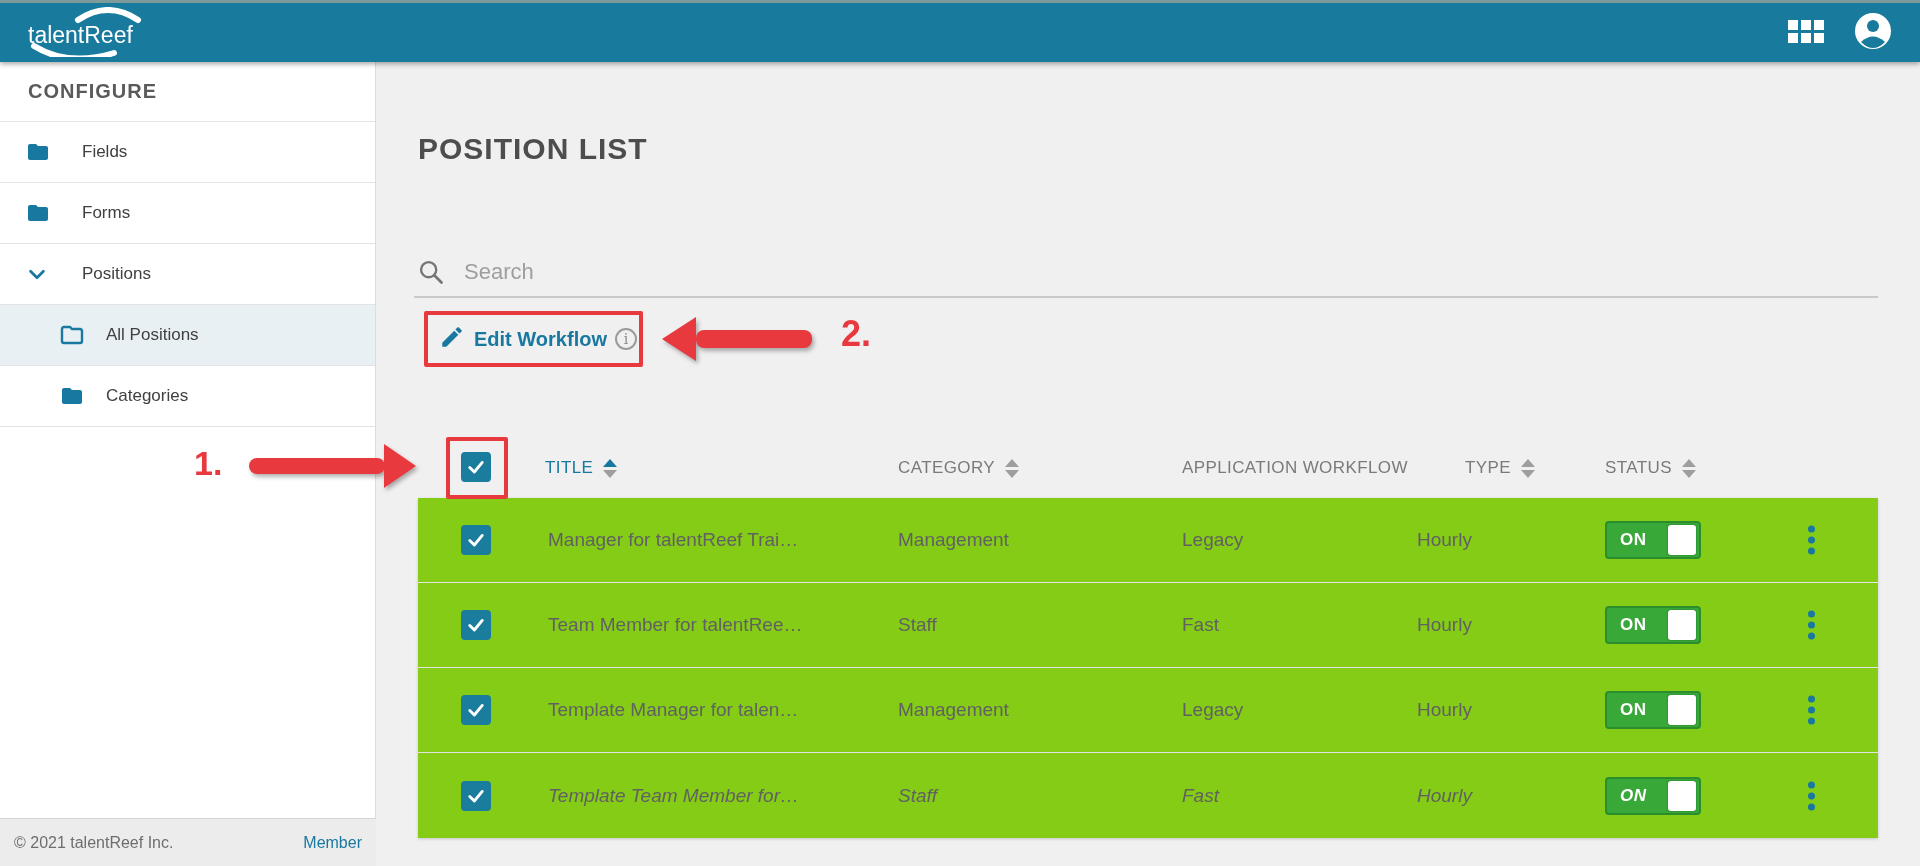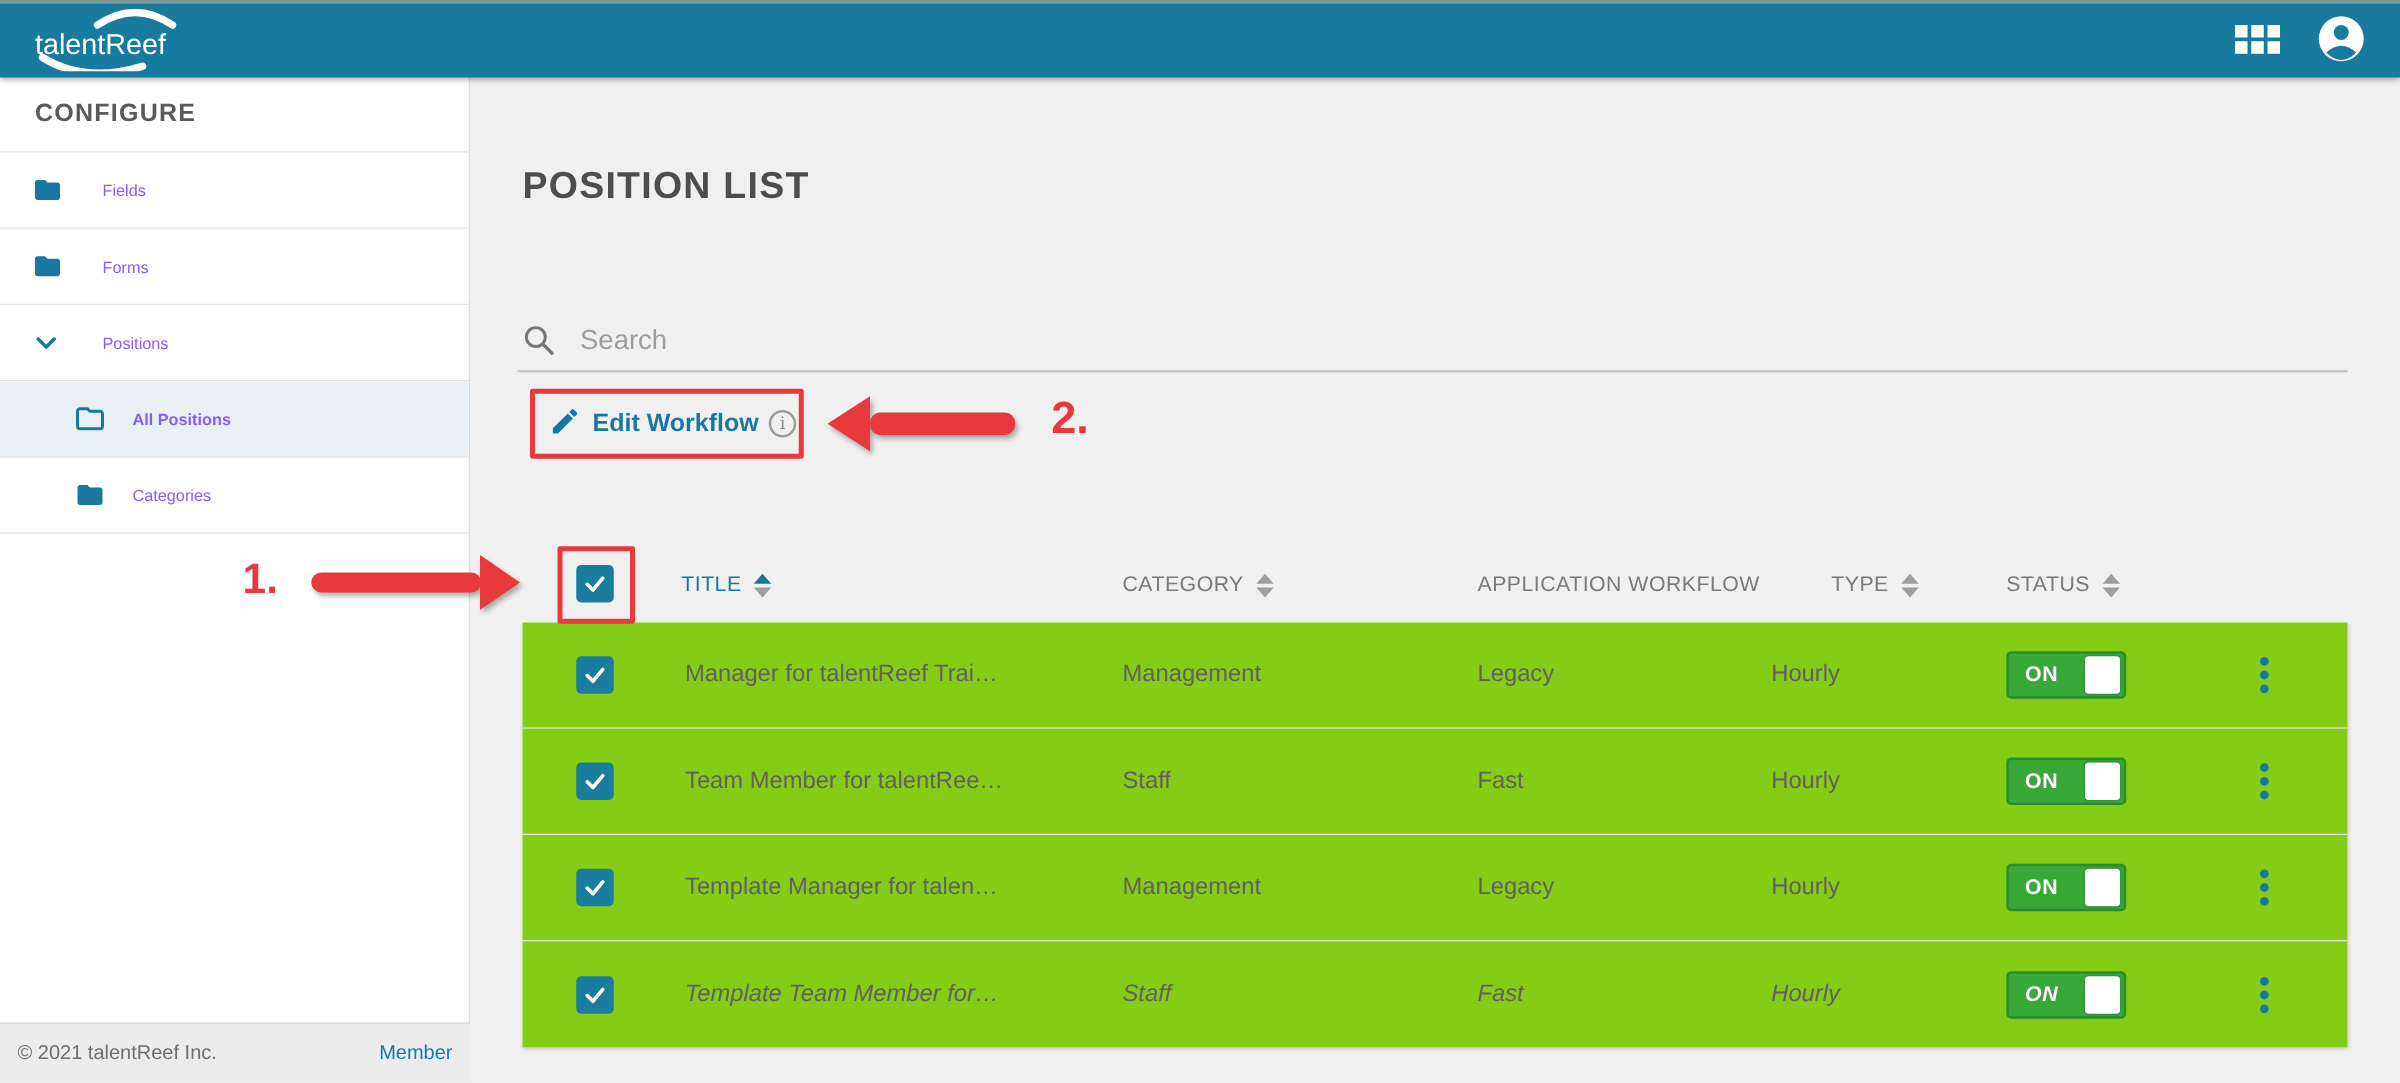--- a/index.html
+++ b/index.html
@@ -19,23 +19,23 @@
   .account-icon { width:38px; height:38px; cursor:pointer; }
 
   
   .sidebar { position:absolute; left:0; top:62px; width:376px; height:804px; background:#fff;
              border-right:1px solid #dcdcdc; z-index:10; }
   .side-heading { height:60px; display:flex; align-items:center; padding-left:28px;
                   font-size:20px; font-weight:bold; letter-spacing:1px; color:#5a5a5a;
                   border-bottom:1px solid #e3e3e3; }
   .side-item { height:61px; display:flex; align-items:center; border-bottom:1px solid #e3e3e3;
                cursor:pointer; position:relative; }
-  .side-item.active { background:#e9f0f4;font-weight:bold; }
+  .side-item.active { background:#e9f0f4; }
   .side-item .ic { position:absolute; display:flex; align-items:center; }
-  .side-item .lbl { font-size:13px; color:#8b5cf6; }
+  .side-item .lbl { font-size:17px; color:#404040; }
   .ind0 .ic { left:24px; } .ind0 .lbl { margin-left:82px; }
   .ind1 .ic { left:58px; } .ind1 .lbl { margin-left:106px; }
   .chev .ic { left:26px; }
 
   .side-footer { position:absolute; left:0; bottom:0; width:376px; height:48px; background:#ececec;
                  border-top:1px solid #d5d5d5; display:flex; align-items:center;
                  justify-content:space-between; padding:0 14px 0 14px; }
   .copyright { font-size:16px; color:#6e6e6e; }
   .privacy { font-size:16px; color:#1878a0; cursor:pointer; }
 

